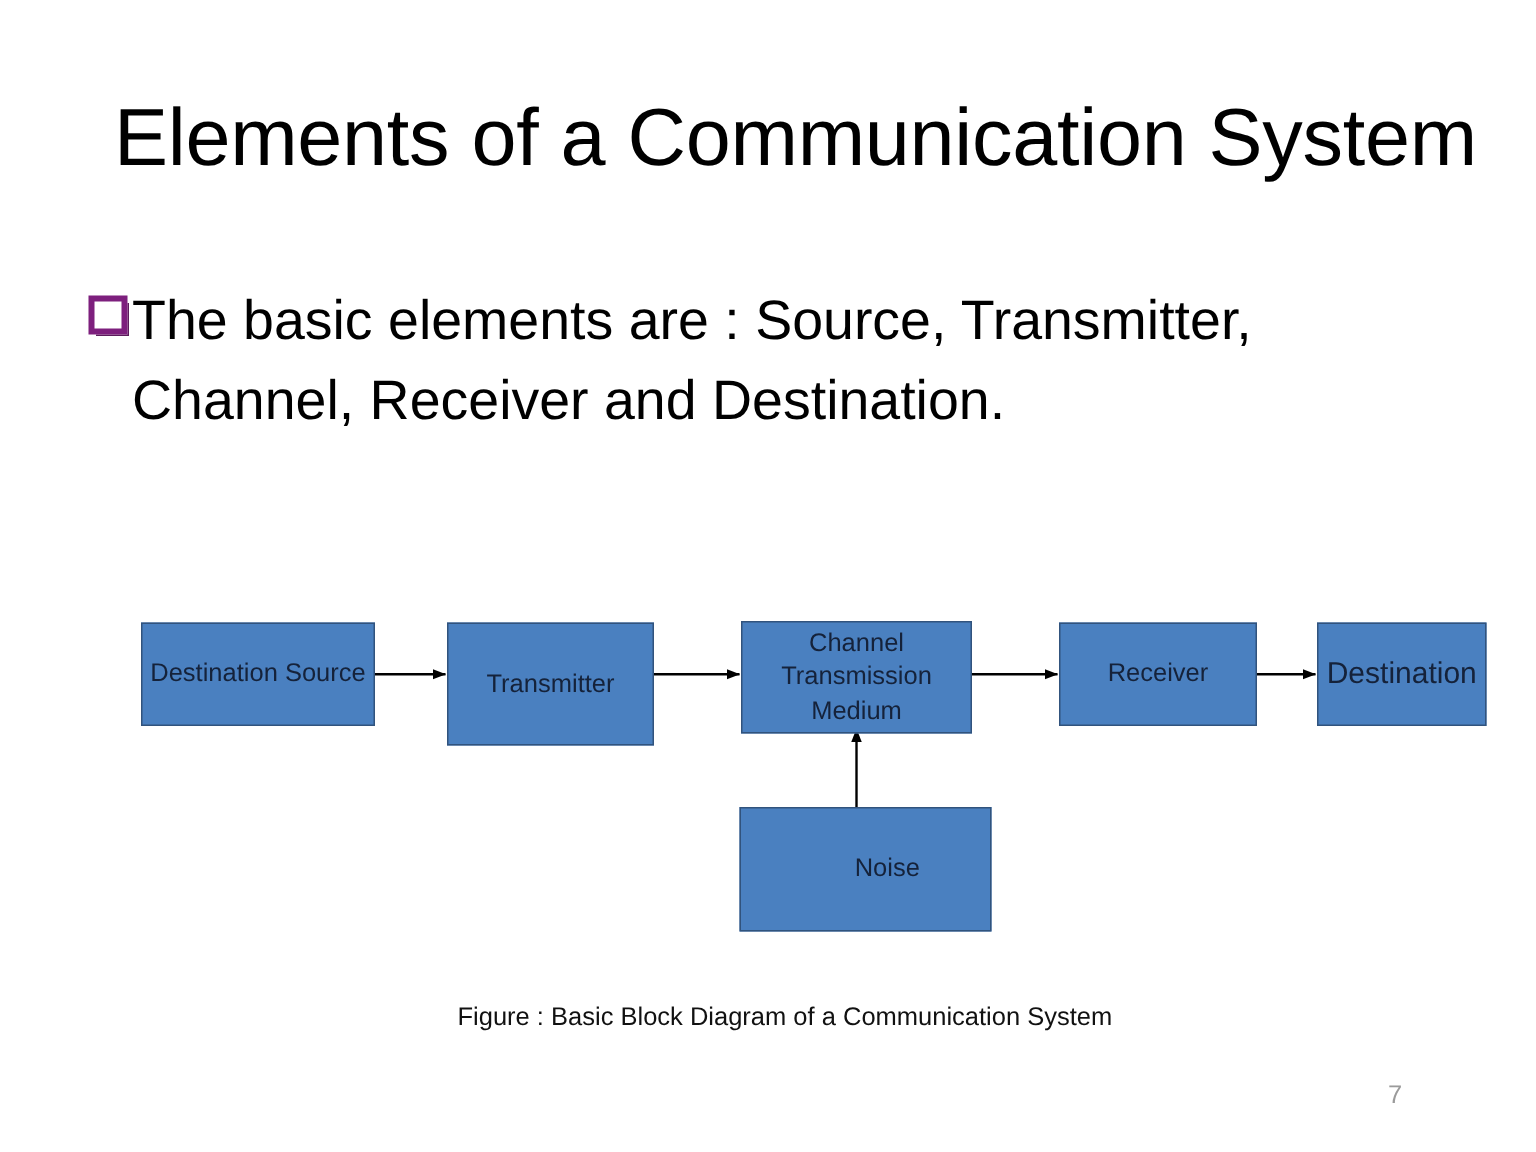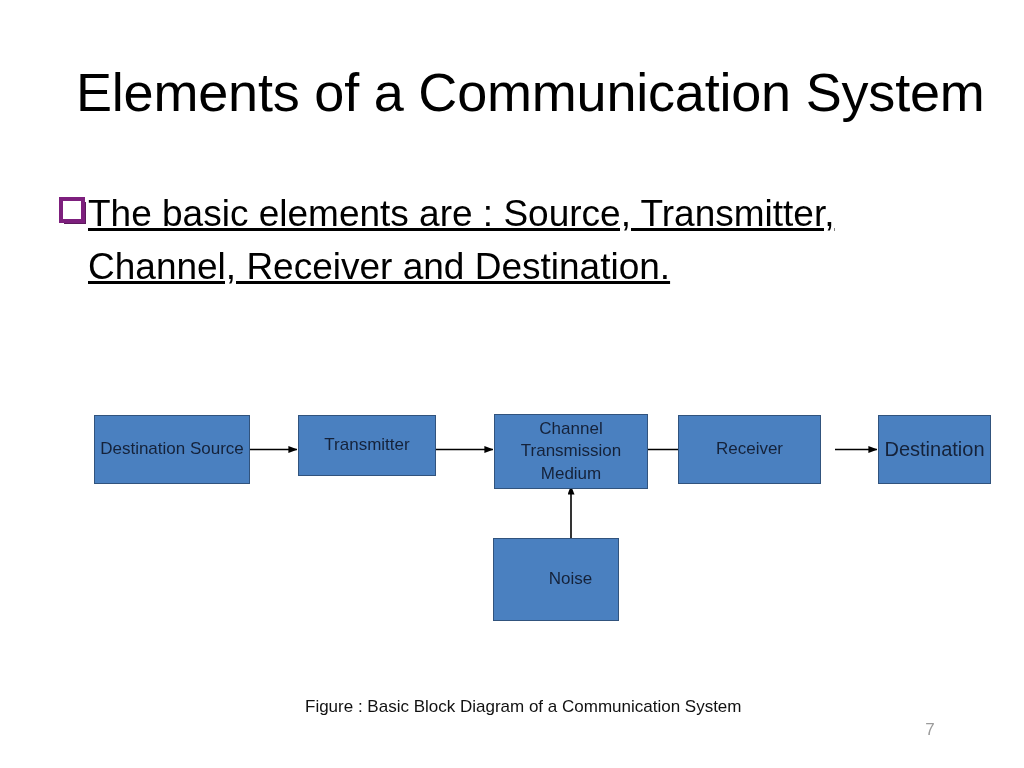--- a/index.html
+++ b/index.html
@@ -68,21 +68,20 @@
     height: 18px;
     border: 4px solid #7d1f7d;
     background: #ffffff;
     box-sizing: content-box;
   }
   .bullet-text {
     flex: 1 1 auto;
     font-size: 37px;
     line-height: 1.42;
     color: #000000;
-    text-decoration: underline;
   }
 
   
   #diagram {
     position: absolute;
     left: 0;
     top: 0;
     width: 1024px;
     height: 768px;
   }
@@ -94,37 +93,36 @@
     display: flex;
     align-items: center;
     justify-content: center;
     text-align: center;
     color: #15223a;
     font-size: 17px;
     line-height: 1.32;
     padding: 2px 3px;
   }
   #node-source      { left: 94px;  top: 415px; width: 156px; height: 69px; }
-  #node-transmitter { left: 298px; top: 415px; width: 138px; height: 61px; }
+  #node-transmitter { left: 298px; top: 415px; width: 138px; height: 82px; }
   #node-channel     { left: 494px; top: 414px; width: 154px; height: 75px; }
-  #node-receiver    { left: 678px; top: 415px; width: 143px; height: 69px; }
+  #node-receiver    { left: 706px; top: 415px; width: 132px; height: 69px; }
   #node-destination { left: 878px; top: 415px; width: 113px; height: 69px; }
-  #node-noise       { left: 493px; top: 538px; width: 126px; height: 83px; padding-left: 32px; }
+  #node-noise       { left: 493px; top: 538px; width: 168px; height: 83px; padding-left: 32px; }
 
   #node-destination .node-label { font-size: 20px; }
 
   
   #figure-caption {
     position: absolute;
     left: 305px;
     top: 668px;
     font-size: 17px;
     color: #111111;
     white-space: nowrap;
-    margin-top: 29px;
   }
 
   
   #slide-number {
     position: absolute;
     left: 915px;
     top: 720px;
     width: 30px;
     text-align: center;
     font-size: 17px;

